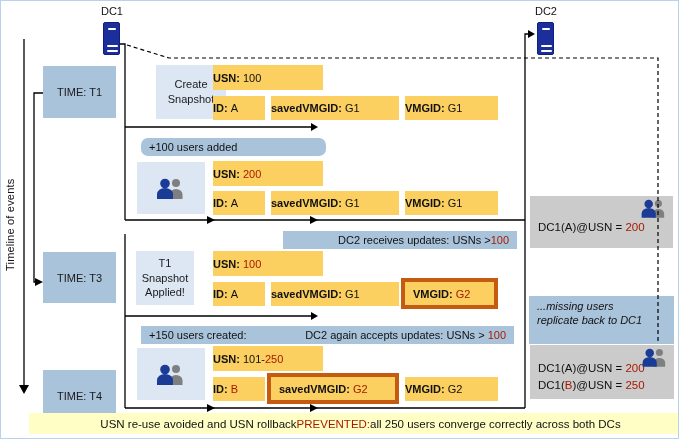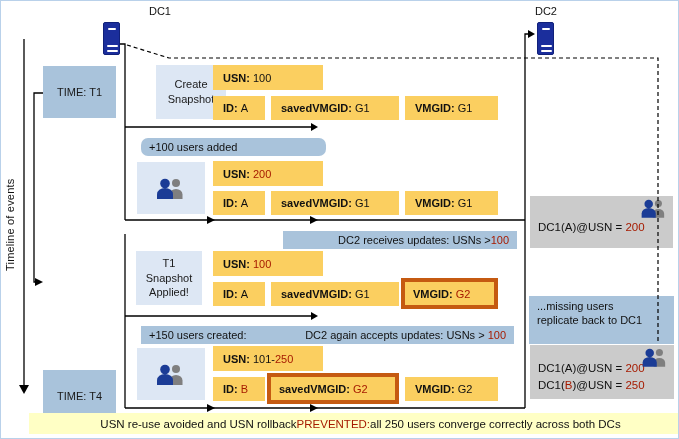--- a/index.html
+++ b/index.html
@@ -3,21 +3,21 @@
 <meta charset="utf-8">
 <style>
   html,body{margin:0;padding:0;background:#fff;font-family:"Liberation Sans",sans-serif;}
   #canvas{position:relative;width:677px;height:437px;border:1px solid #b9d1ea;background:#fff;overflow:hidden;}
   .abs{position:absolute;box-sizing:border-box;}
   
   .timebox{background:#a9c3db;color:#1a1a1a;display:flex;align-items:center;justify-content:center;
            font-size:11px;}
   .eventbox{background:#dde7f4;color:#1a1a1a;display:flex;align-items:center;justify-content:center;
             font-size:11px;text-align:center;line-height:1.35;}
-  .ybox{background:#fbcf60;display:flex;align-items:center;padding-left:10px;font-size:11px;color:#111;}
+  .ybox{background:#fbcf60;display:flex;align-items:center;font-size:11px;color:#111;}
   .ybox b{margin-right:3px;}
   .ybox .red{color:#a61b00;}
   .hl{border:4px solid #c55a11;padding-left:8px;}
   .bluebar{background:#a9c3db;display:flex;align-items:center;font-size:11px;color:#111;}
   .graybox{background:#cbcbcb;display:flex;flex-direction:column;justify-content:center;
            padding-left:8px;font-size:11.5px;color:#111;gap:5px;}
   .graybox .red{color:#a61b00;}
   .banner{background:#ffffc5;display:flex;align-items:center;justify-content:center;font-size:11.5px;color:#111;}
   .banner .red{color:#a61b00;}
   .red{color:#a61b00;}
@@ -30,35 +30,36 @@
   svg.overlay{position:absolute;left:0;top:0;pointer-events:none;z-index:6;}
   .boxlayer{z-index:2;}
 </style>
 </head>
 <body>
 
 <div id="canvas">
 
   <div class="abs vtext" style="left:3px;top:120px;height:150px;">Timeline of events</div>
 
-  <div class="abs dclabel" style="left:94px;top:4px;width:34px;margin-left:48px;">DC1</div>
+  <div class="abs dclabel" style="left:94px;top:4px;width:34px;">DC1</div>
   <div class="abs server boxlayer" style="left:102px;top:21px;width:17px;height:33px;">
     <div class="stripe" style="left:4px;top:5px;width:8px;"></div>
     <div class="stripe" style="left:3px;top:22px;width:11px;"></div>
     <div class="stripe" style="left:3px;top:27px;width:11px;"></div>
   </div>
 
   <div class="abs dclabel" style="left:528px;top:4px;width:34px;">DC2</div>
   <div class="abs server boxlayer" style="left:536px;top:21px;width:17px;height:33px;">
     <div class="stripe" style="left:4px;top:5px;width:8px;"></div>
     <div class="stripe" style="left:3px;top:22px;width:11px;"></div>
     <div class="stripe" style="left:3px;top:27px;width:11px;"></div>
   </div>
 
   <div class="abs timebox boxlayer" style="left:42px;top:65px;width:73px;height:52px;">TIME: T1</div>
+  <div class="abs timebox boxlayer" style="left:42px;top:251px;width:73px;height:51px;">TIME: T3</div>
   <div class="abs timebox boxlayer" style="left:42px;top:344px;width:73px;height:51px;margin-top:25px;">TIME: T4</div>
 
   <div class="abs eventbox boxlayer" style="left:135px;top:64px;width:70px;height:54px;padding:0 19px;margin-left:20px;">Create Snapshot</div>
   <div class="abs ybox boxlayer" style="left:212px;top:64px;width:110px;height:25px;">
       <b>USN:</b>
       <span>100</span>
       <span class="red"></span>
     </div>
   <div class="abs ybox boxlayer" style="left:212px;top:95px;width:52px;height:24px;">
       <b>ID:</b>
@@ -115,21 +116,21 @@
       <path d="M3 22 v-4.8 a8 6.2 0 0 1 16 0 V22 z" fill="#1b3c96"></path>
     </svg>
     <div style="margin-top:10px;"><span>DC1(A)@USN = </span><span class="red">200</span></div>
   </div>
 
   <div class="abs bluebar boxlayer" style="left:282px;top:230px;width:234px;height:18px;justify-content:flex-end;padding-right:8px;">
       <span>DC2 receives updates: USNs &gt; </span>
       <span class="red">100</span>
     </div>
 
-  <div class="abs eventbox boxlayer" style="left:135px;top:250px;width:66px;height:54px;padding:0 5px;">T1 Snapshot Applied!</div>
+  <div class="abs eventbox boxlayer" style="left:135px;top:250px;width:58px;height:54px;padding:0 5px;">T1 Snapshot Applied!</div>
   <div class="abs ybox boxlayer" style="left:212px;top:250px;width:110px;height:25px;">
       <b>USN:</b>
       <span></span>
       <span class="red">100</span>
     </div>
   <div class="abs ybox boxlayer" style="left:212px;top:281px;width:52px;height:24px;">
       <b>ID:</b>
       <span>A</span>
       <span class="red"></span>
     </div>
@@ -143,21 +144,21 @@
       <span></span>
       <span class="red">G2</span>
     </div>
 
   <div class="abs bluebar boxlayer" style="left:140px;top:325px;width:373px;height:18px;justify-content:space-between;padding:0 8px;">
     <span>+150 users created:</span>
     <span><span>DC2 again accepts updates: USNs &gt; </span><span class="red">100</span></span>
   </div>
 
   <div class="abs bluebar boxlayer" style="left:528px;top:295px;width:145px;height:48px;padding-left:8px;line-height:1.25;align-items:flex-start;padding-top:4px;">
-    <span style="display:block;width:118px;">...missing users replicate back to DC1</span>
+    <span style="display:block;width:118px;font-style:italic;">...missing users replicate back to DC1</span>
   </div>
 
   <div class="abs eventbox boxlayer" style="left:136px;top:347px;width:68px;height:52px;">
     <svg class="usersicon" width="34" height="22" viewBox="0 0 34 22">
       <circle cx="22" cy="6" r="4" fill="#7f7f7f"></circle>
       <path d="M15.5 22 v-4.5 a6.5 5.5 0 0 1 13 0 V22 z" fill="#7f7f7f"></path>
       <circle cx="11" cy="6.5" r="4.8" fill="#1b3c96"></circle>
       <path d="M3 22 v-4.8 a8 6.2 0 0 1 16 0 V22 z" fill="#1b3c96"></path>
     </svg>
   </div>

